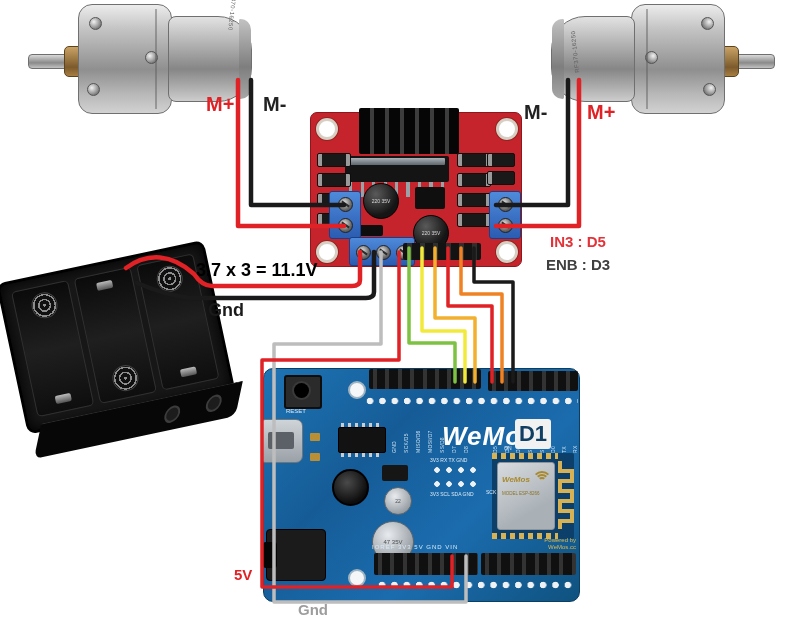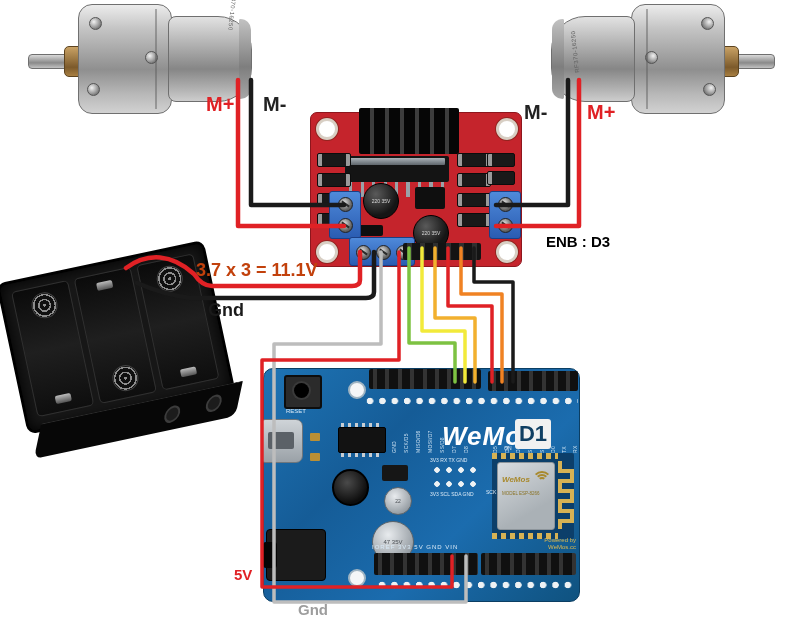--- a/index.html
+++ b/index.html
@@ -318,23 +318,24 @@
       <polyline points="461,248 461,294 502,294 502,382" stroke="#f08223" stroke-width="3.5"></polyline>
       <polyline points="474,248 474,282 513,282 513,382" stroke="#1a1a1a" stroke-width="3.5"></polyline>
     </g>
   </svg>
 
   <span class="lbl toplabel" style="left:206px;top:93px;font-size:20px;font-weight:600;color:#e02125;">M+</span>
   <span class="lbl toplabel" style="left:263px;top:93px;font-size:20px;font-weight:600;color:#222;">M-</span>
   <span class="lbl toplabel" style="left:524px;top:101px;font-size:20px;font-weight:600;color:#222;">M-</span>
   <span class="lbl toplabel" style="left:587px;top:101px;font-size:20px;font-weight:600;color:#e02125;">M+</span>
 
-  <span class="lbl toplabel" style="left:196px;top:260px;font-size:18px;font-weight:bold;color:#c2410c;">3.7 x 3 = 11.1V</span>
+  <span class="lbl toplabel" style="left:196px;top:260px;font-size:18px;font-weight:bold;color:#000000;">3.7 x 3 = 11.1V</span>
   <span class="lbl toplabel" style="left:208px;top:300px;font-size:18px;font-weight:600;color:#1a1a1a;">Gnd</span>
 
   <div class="pinmap">
-    <div style="color: #000000;">ENB : D3</div>
+    <div style="color: rgb(228, 50, 56);">IN3 : D5</div>
+    <div style="color: #404040;">ENB : D3</div>
   </div>
 
   <span class="lbl toplabel" style="left:234px;top:566px;font-size:15px;font-weight:bold;color:#e02125;">5V</span>
   <span class="lbl toplabel" style="left:298px;top:601px;font-size:15px;font-weight:600;color:#9d9d9d;">Gnd</span>
 
 </div>
 
 </body></html>

